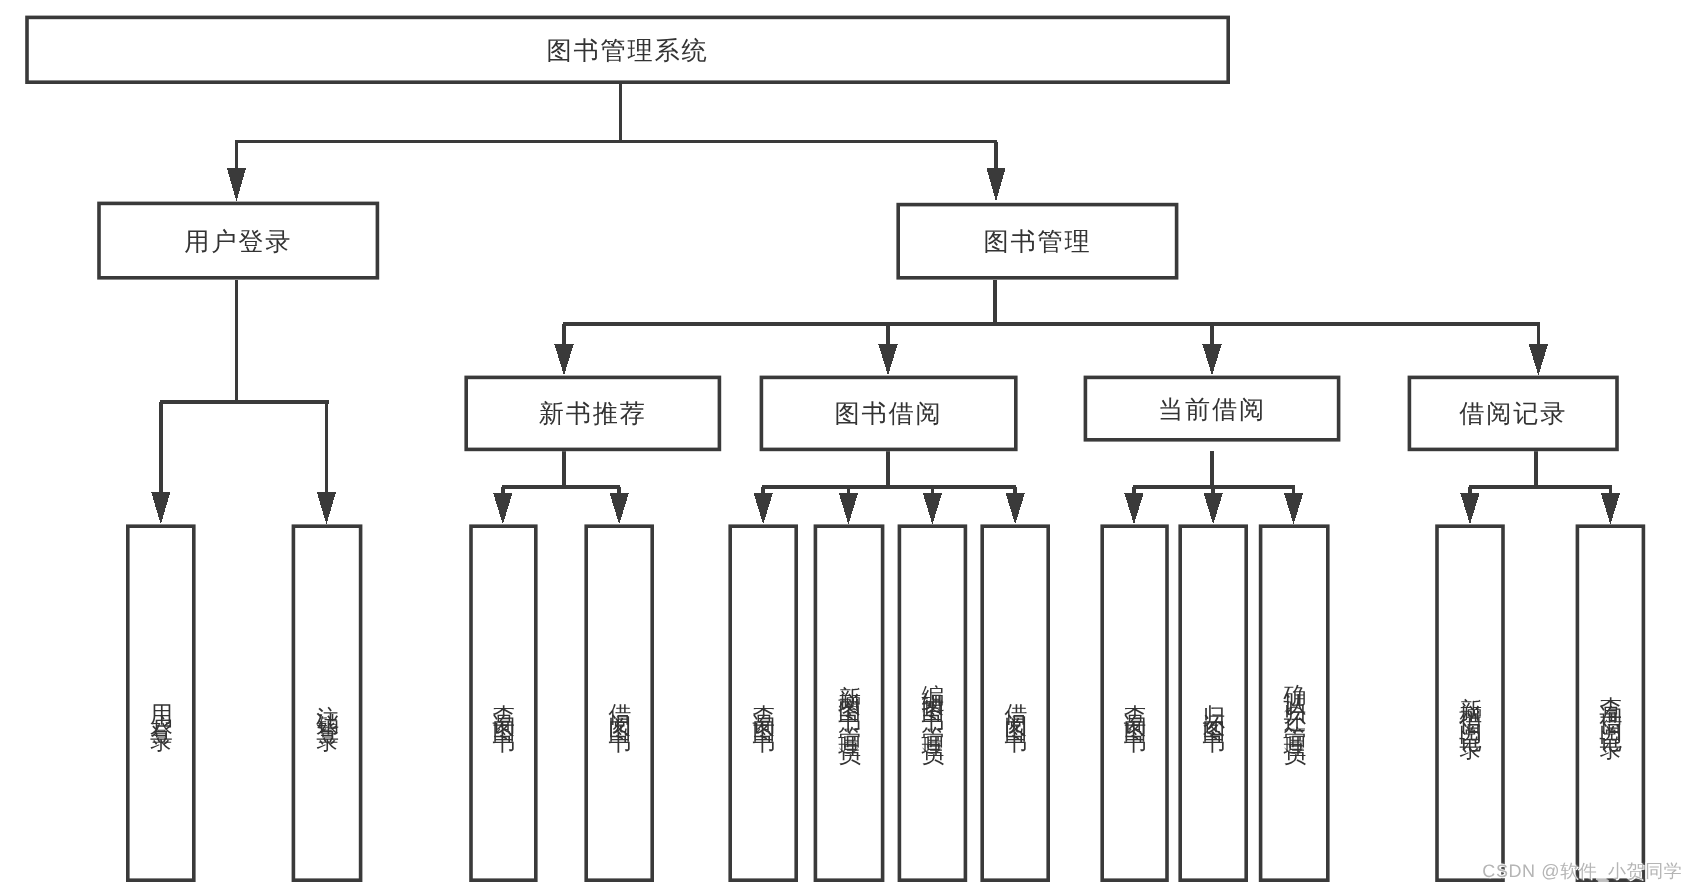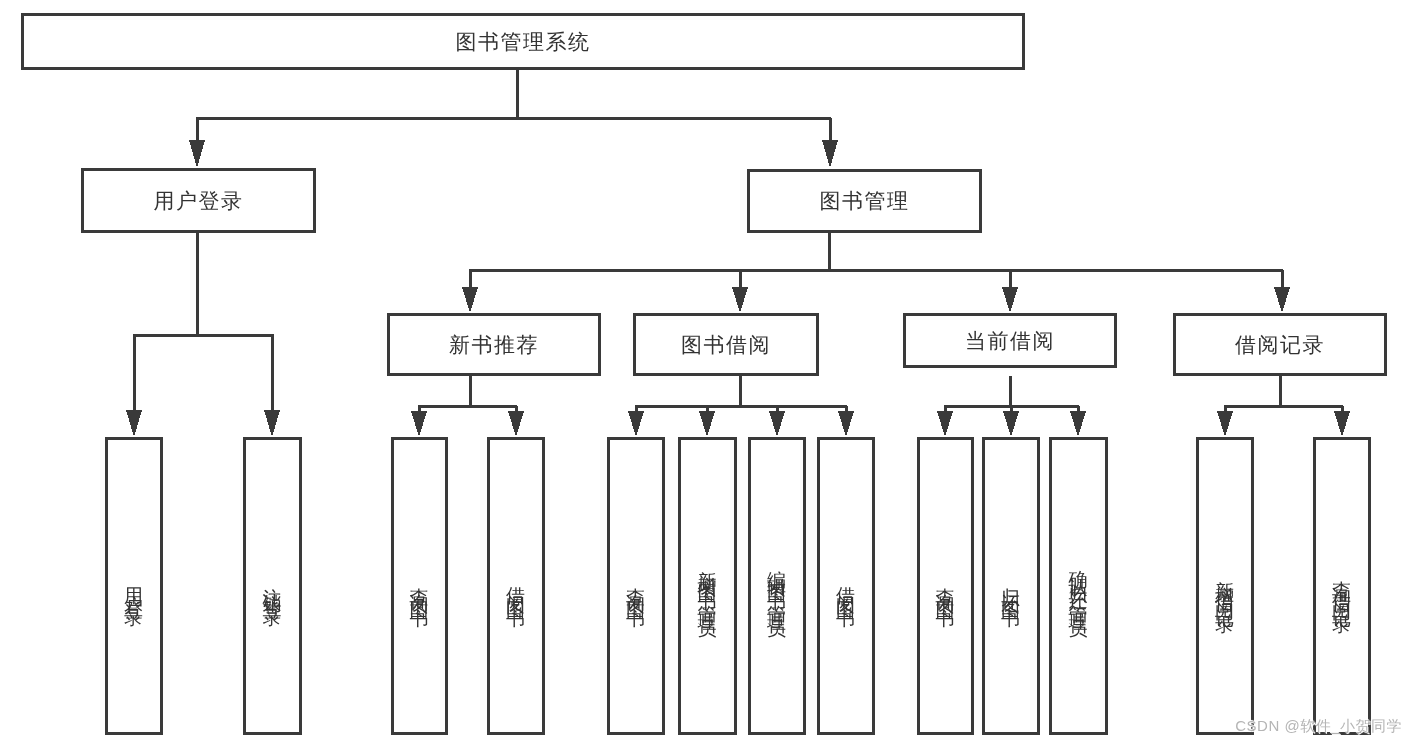--- a/index.html
+++ b/index.html
@@ -125,27 +125,27 @@
   <div class="box" style="left:81px;top:168px;width:235px;height:65px;">
     <span class="hlabel">用户登录</span>
   </div>
   <div class="box" style="left:712px;top:169px;width:235px;height:64px;margin-left:35px;">
     <span class="hlabel">图书管理</span>
   </div>
 
   <div class="box" style="left:363px;top:313px;width:214px;height:63px;margin-left:24px;">
     <span class="hlabel">新书推荐</span>
   </div>
-  <div class="box" style="left:633px;top:313px;width:186px;height:63px;">
+  <div class="box" style="left:633px;top:313px;width:215px;height:63px;">
     <span class="hlabel">图书借阅</span>
   </div>
   <div class="box" style="left:903px;top:313px;width:214px;height:55px;">
     <span class="hlabel">当前借阅</span>
   </div>
-  <div class="box" style="left:1173px;top:313px;width:214px;height:63px;">
+  <div class="box" style="left:1173px;top:313px;width:176px;height:63px;">
     <span class="hlabel">借阅记录</span>
   </div>
 
   <div class="box" style="left:105px;top:437px;width:58px;height:298px;">
     <span class="vtext">用户登录</span>
   </div>
   <div class="box" style="left:243px;top:437px;width:59px;height:298px;">
     <span class="vtext">注销登录</span>
   </div>
 

